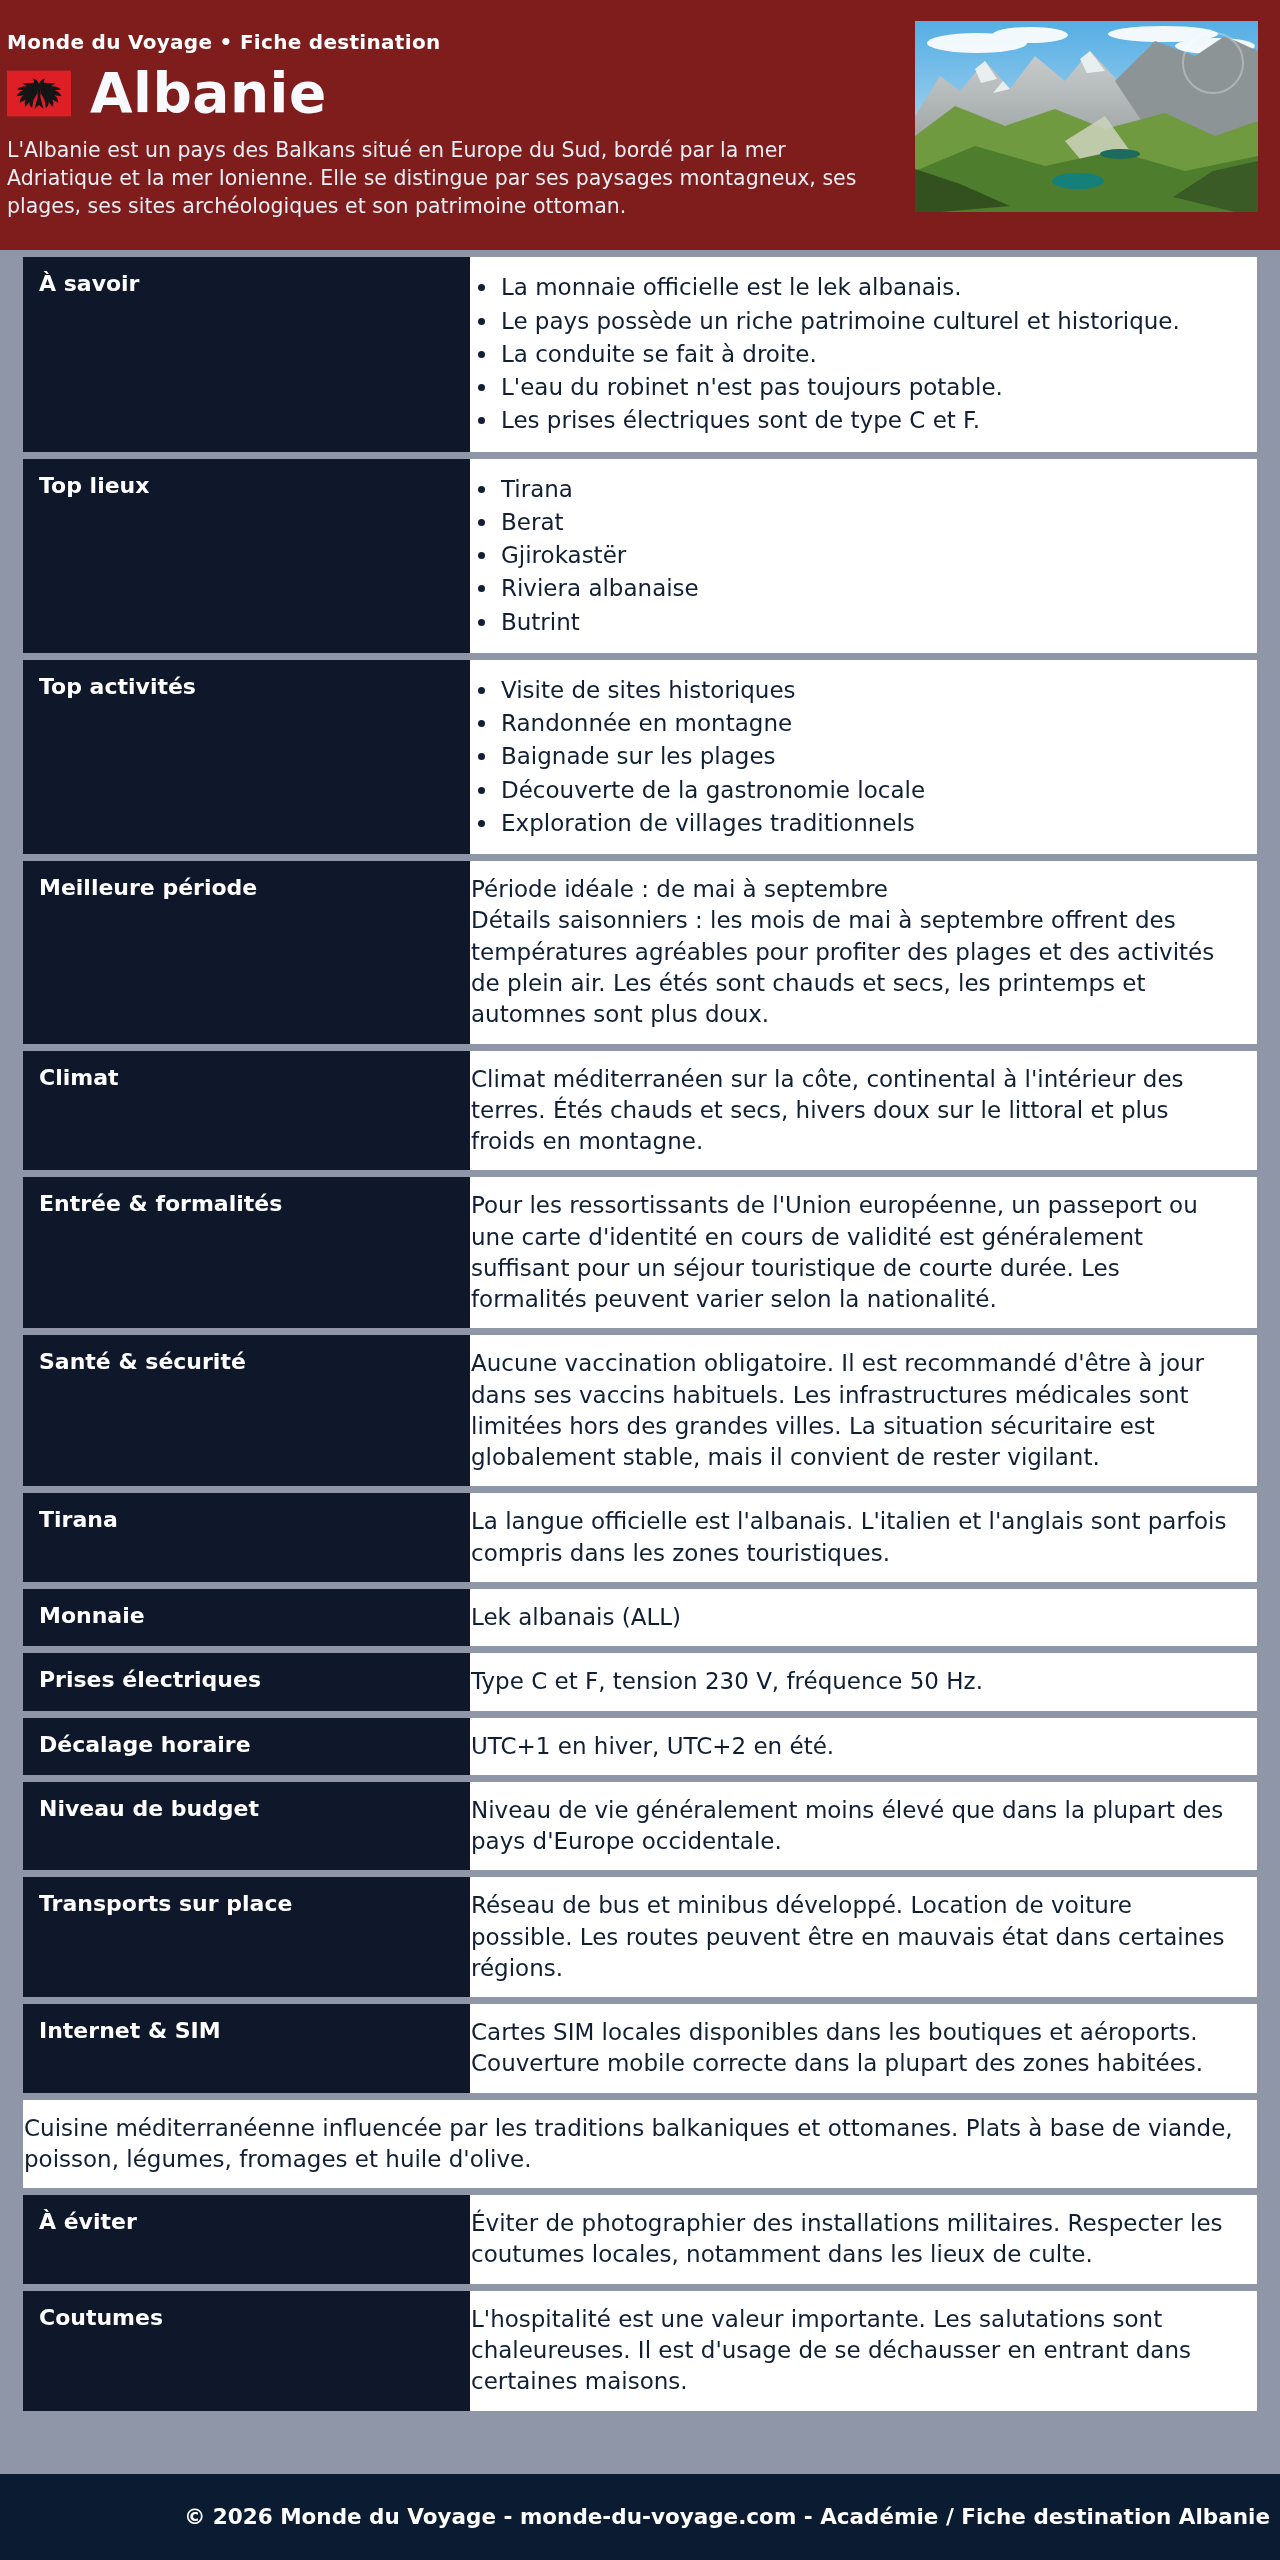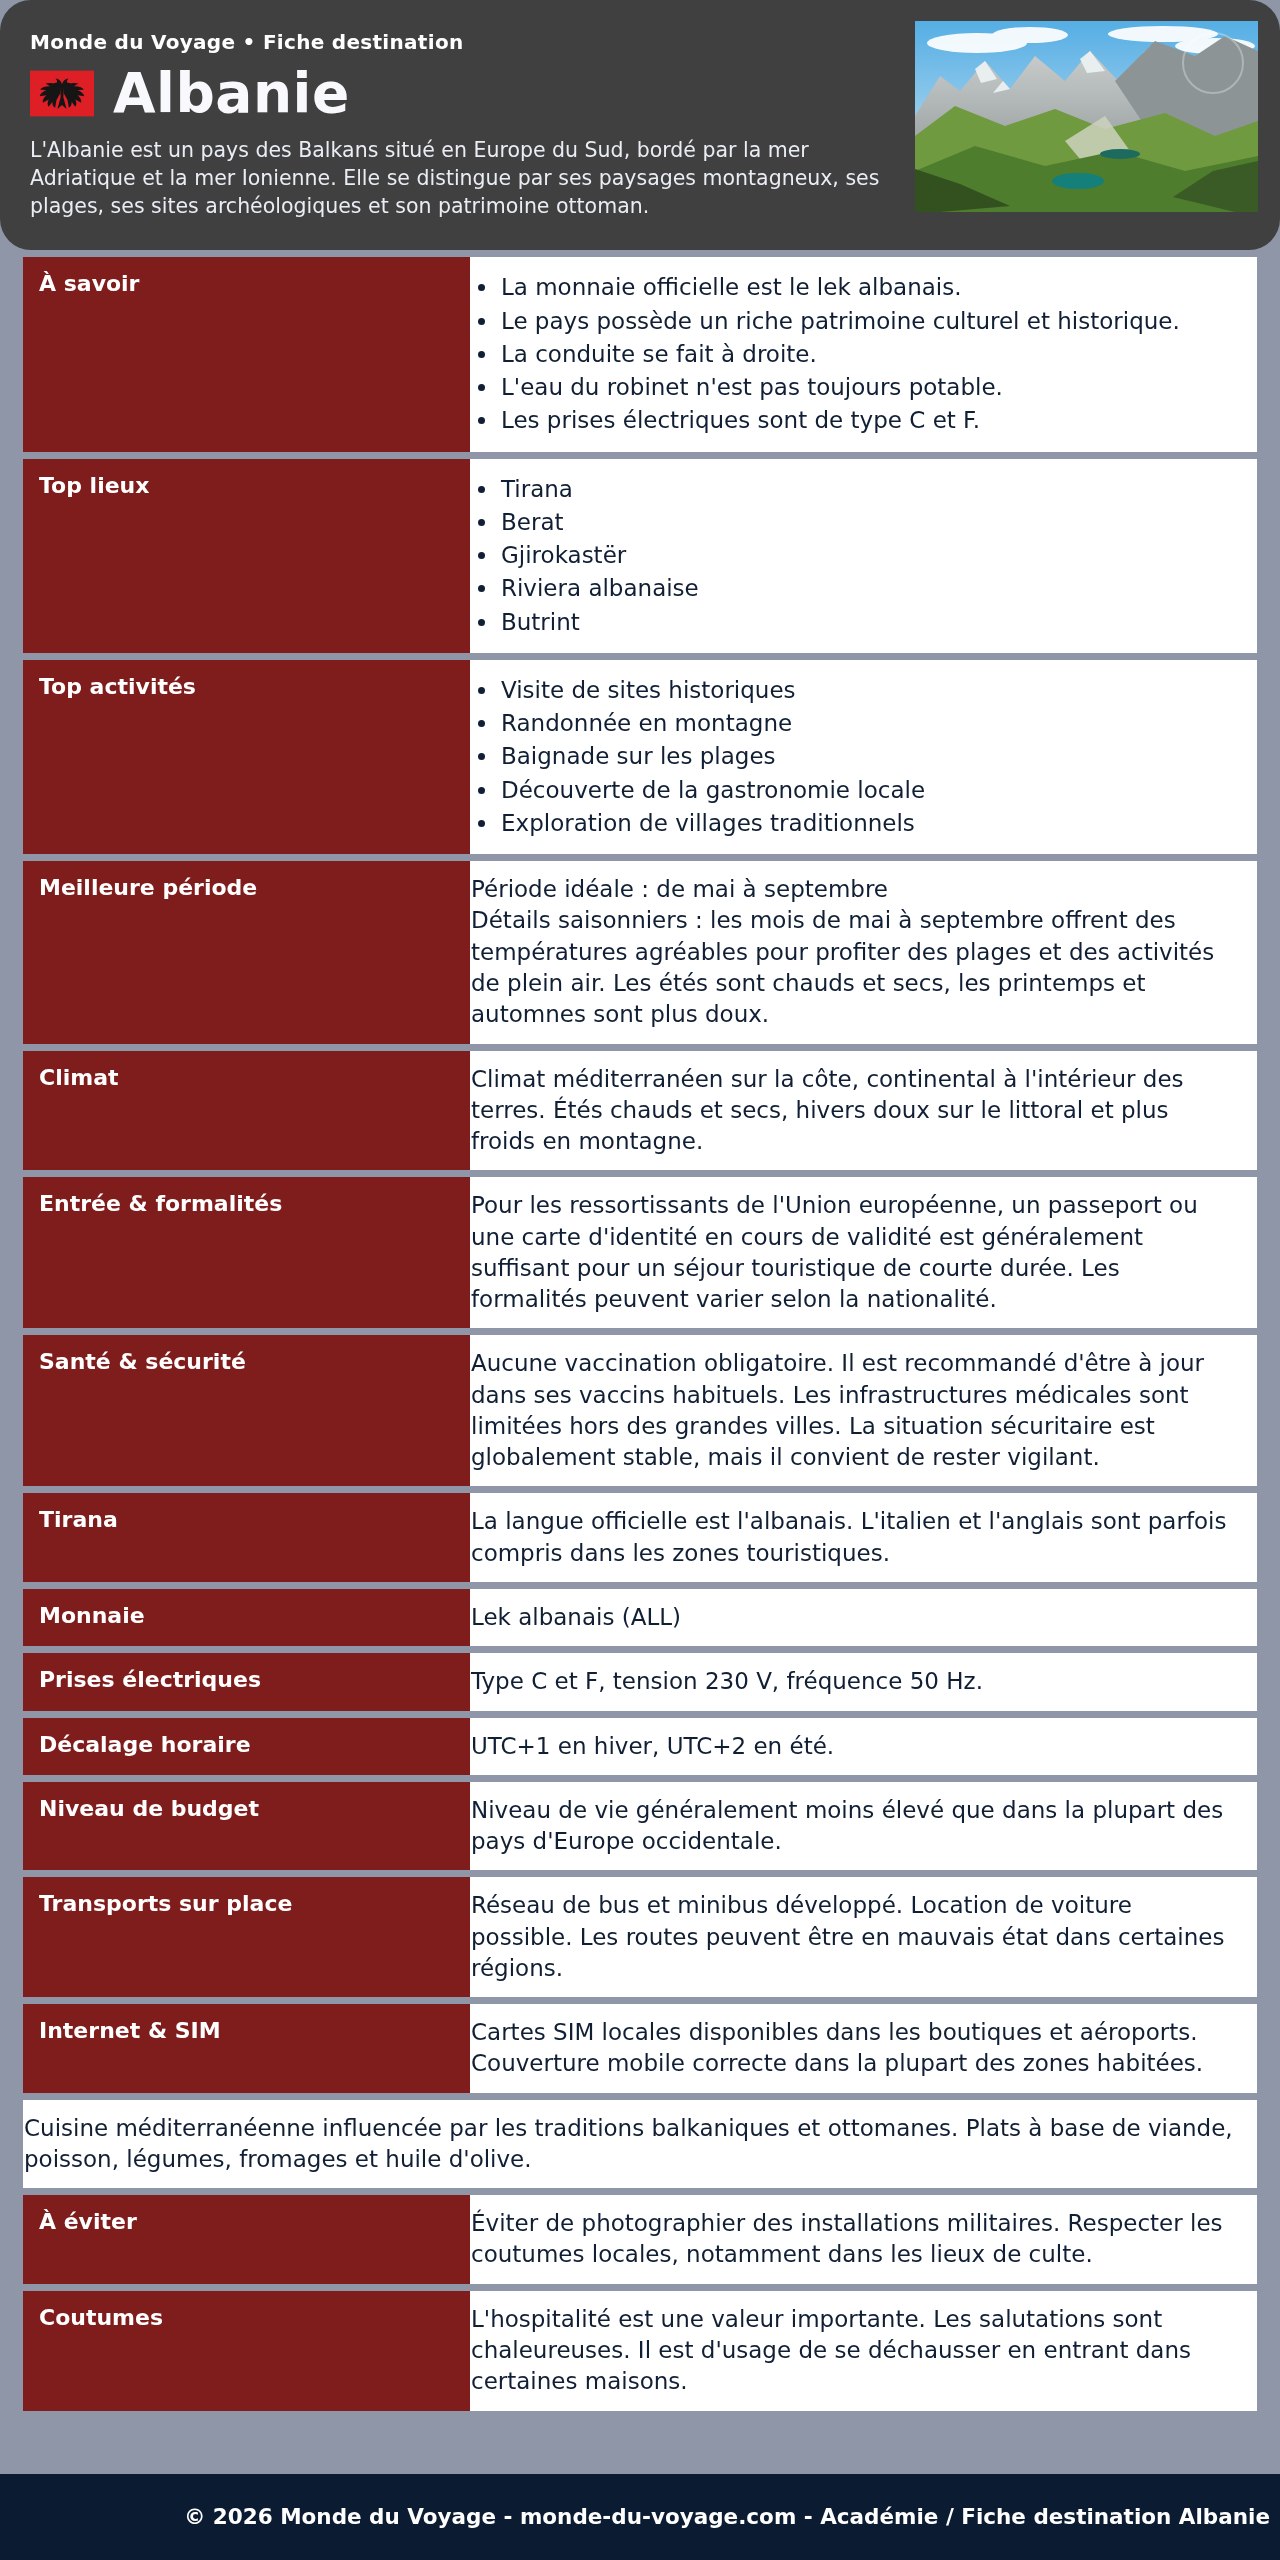--- a/index.html
+++ b/index.html
@@ -5,26 +5,25 @@
   html,body{margin:0;padding:0;}
   body{
     width:1280px;height:2560px;
     background:#8e96a7;
     font-family:"DejaVu Sans","Liberation Sans",sans-serif;
     display:flex;flex-direction:column;
     overflow:hidden;
   }
   
   .header{
-    background:#404040;color:#ffffff;
-    padding:24px 24px 30px 30px;
+    background:#7f1d1d;color:#ffffff;
+    padding:24px 24px 30px 7px;
     position:relative;
     box-sizing:border-box;
     min-height:236px;
-    border-radius:31px;
   }
   .breadcrumb{
     font-size:20px;font-weight:bold;letter-spacing:.3px;
     margin:6px 0 12px 0;
   }
   .title-row{display:flex;align-items:center;gap:19px;}
   .flag{width:64px;height:47px;flex:0 0 auto;display:block;}
   .page-title{
     margin:0;font-size:55px;font-weight:bold;line-height:1;
     letter-spacing:.5px;color:#f7f9fc;
@@ -38,21 +37,21 @@
     width:343px;height:191px;display:block;
   }
   
   .fiche-table{
     margin:7px 23px 0 23px;
     display:flex;flex-direction:column;gap:7px;
   }
   .row{display:flex;}
   .cell-label{
     flex:0 0 447px;box-sizing:border-box;
-    background:#7f1d1d;color:#ffffff;
+    background:#0f172a;color:#ffffff;
     font-size:22px;font-weight:bold;
     padding:14px 16px;
   }
   .cell-content{
     flex:1;box-sizing:border-box;
     background:#ffffff;color:#111f35;
     font-size:23px;line-height:1.36;
     padding:13px 18px 13px 1px;
   }
   .cell-content p{margin:0;}

